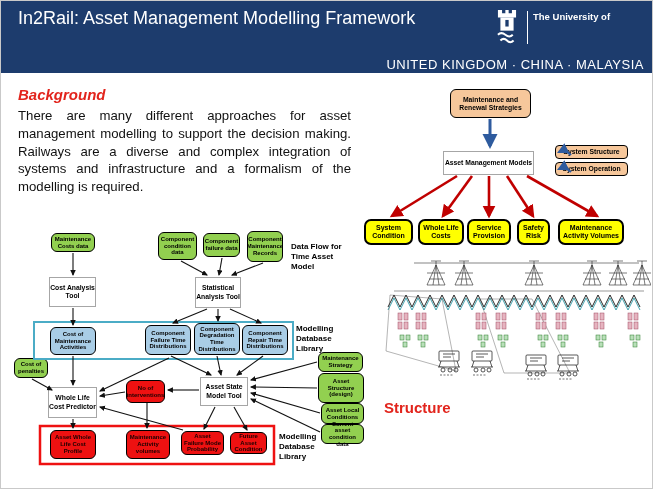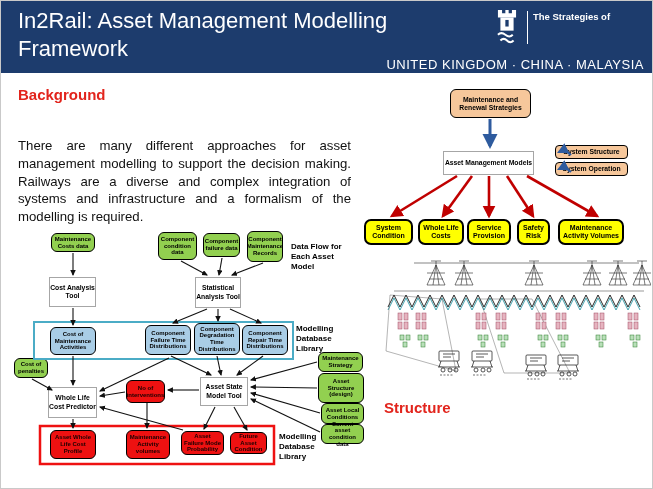--- a/index.html
+++ b/index.html
@@ -1,21 +1,21 @@
 <!DOCTYPE html>
 <html><head>
 <meta charset="utf-8">
 <style>
   * { margin:0; padding:0; box-sizing:border-box; }
   body { font-family:"Liberation Sans", sans-serif; background:#eee; }
   .slide { position:relative; width:653px; height:489px; background:#fff; overflow:hidden; border:1px solid #c9c9c9; }
 
   
   .header { position:absolute; left:0; top:0; width:653px; height:72px; background:#1d3c6d; }
-  .title { position:absolute; left:17px; top:6px; width:470px; color:#fff; font-size:22px; line-height:1.28; font-weight:400; }
+  .title { position:absolute; left:17px; top:6px; width:470px; color:#fff; font-size:18px; line-height:1.28; font-weight:400; }
   .logo-castle { position:absolute; left:492px; top:7px; width:28px; height:42px; }
   .logo-divider { position:absolute; left:526px; top:10px; width:1px; height:33px; background:#fff; }
   .logo-text { position:absolute; left:532px; top:11px; color:#fff; line-height:1.05; }
   .logo-text .l1 { font-size:9.5px; font-weight:bold; }
   .logo-text .l2 { font-size:17px; font-weight:bold; letter-spacing:0.2px; }
   .tagline { position:absolute; right:10px; top:56px; color:#fff; font-size:13px; letter-spacing:0.5px; }
 
   
   .sec-head { position:absolute; color:#e2241c; font-weight:bold; font-size:15px; }
   .para { position:absolute; color:#111; font-size:13.2px; line-height:1.35; }
@@ -43,45 +43,45 @@
     <div class="title">In2Rail: Asset Management Modelling Framework</div>
     <svg class="logo-castle" viewBox="0 0 34 50">
       <path fill="#fff" d="M6,2 h5 v4 h4 v-4 h4 v4 h4 v-4 h5 v9 h-22 z"></path>
       <rect x="9" y="11" width="16" height="16" fill="#fff"></rect>
       <rect x="15" y="14" width="4" height="8" fill="#1d3c6d"></rect>
       <path d="M6,32 q4,-4 9,0 t9,0" stroke="#fff" fill="none" stroke-width="2.4"></path>
       <path d="M9,39 q4,-4 8,0 t8,0" stroke="#fff" fill="none" stroke-width="2.4"></path>
     </svg>
     <div class="logo-divider"></div>
     <div class="logo-text">
-      <div class="l1">The Strategies of</div>
+      <div class="l1">The University of</div>
     </div>
     <div class="tagline">UNITED KINGDOM · CHINA · MALAYSIA</div>
   </div>
 
-  <div class="sec-head" style="left:17px; top:85px;">Background</div>
-  <div class="para just" style="left:17px; top:106px; width:333px;margin-top:30px;">There are many different approaches for asset management modelling to support the decision making.  Railways are a diverse and complex integration of systems and infrastructure and a formalism of the modelling is required.</div>
+  <div class="sec-head" style="left:17px; top:85px;font-style:italic;">Background</div>
+  <div class="para just" style="left:17px; top:106px; width:333px;">There are many different approaches for asset management modelling to support the decision making.  Railways are a diverse and complex integration of systems and infrastructure and a formalism of the modelling is required.</div>
 
   <div class="sec-head" style="left:383px; top:398px;">Structure</div>
 
   <div class="box pbox" style="left:449px; top:88px; width:81px; height:29px;">Maintenance and Renewal Strategies</div>
   <div class="box wbox" style="left:442px; top:150px; width:91px; height:24px;">Asset Management Models</div>
   <div class="box pbox" style="left:554px; top:144px; width:73px; height:14px; border-radius:4px;">System Structure</div>
   <div class="box pbox" style="left:554px; top:161px; width:73px; height:14px; border-radius:4px;">System Operation</div>
   <div class="box ybox" style="left:363px; top:218px; width:49px; height:26px;">System Condition</div>
   <div class="box ybox" style="left:417px; top:218px; width:46px; height:26px;">Whole Life Costs</div>
   <div class="box ybox" style="left:466px; top:218px; width:44px; height:26px;">Service Provision</div>
   <div class="box ybox" style="left:516px; top:218px; width:33px; height:26px;">Safety Risk</div>
   <div class="box ybox" style="left:557px; top:218px; width:66px; height:26px;">Maintenance Activity Volumes</div>
 
   <div class="box gbox" style="left:50px; top:232px; width:44px; height:19px;">Maintenance Costs  data</div>
   <div class="box gbox" style="left:157px; top:231px; width:39px; height:28px;">Component condition data</div>
   <div class="box gbox" style="left:202px; top:232px; width:37px; height:24px;">Component failure data</div>
   <div class="box gbox" style="left:246px; top:230px; width:36px; height:31px;">Component Maintenance Records</div>
-  <div class="flabel" style="left:290px; top:241px; width:52px;">Data Flow for Each Asset Model</div>
+  <div class="flabel" style="left:290px; top:241px; width:52px;">Data Flow for Time Asset Model</div>
 
   <div class="box wbox" style="left:48px; top:276px; width:47px; height:30px;">Cost Analysis Tool</div>
   <div class="box wbox" style="left:194px; top:276px; width:46px; height:31px;">Statistical Analysis Tool</div>
 
   <div class="box bbox" style="left:49px; top:326px; width:46px; height:28px;">Cost of Maintenance Activities</div>
   <div class="box bbox" style="left:144px; top:324px; width:46px; height:30px;">Component Failure Time Distributions</div>
   <div class="box bbox" style="left:193px; top:322px; width:46px; height:32px;">Component Degradation Time Distributions</div>
   <div class="box bbox" style="left:241px; top:324px; width:46px; height:30px;">Component Repair Time Distributions</div>
   <div class="flabel" style="left:295px; top:323px; width:46px;">Modelling Database Library</div>
 

